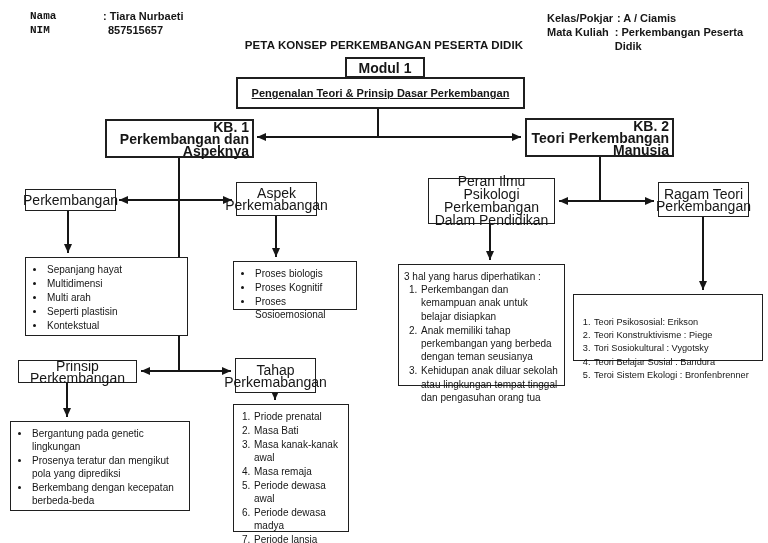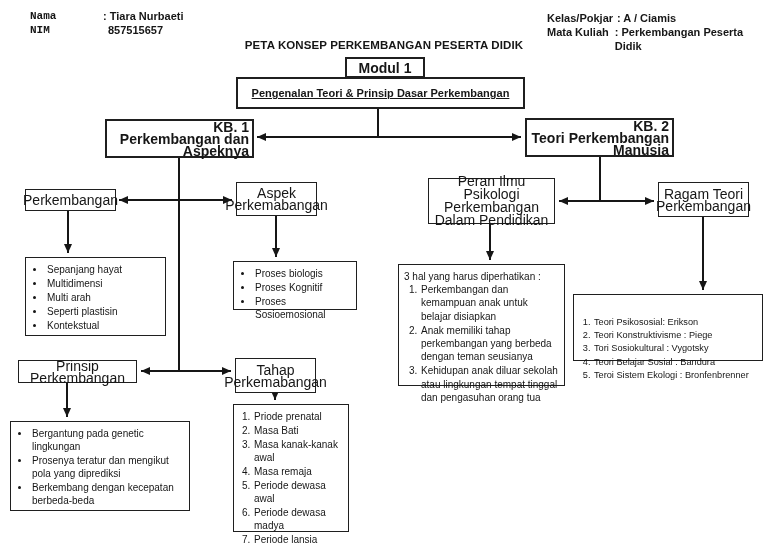--- a/index.html
+++ b/index.html
@@ -40,21 +40,21 @@
   #modul{left:345px;top:57px;width:80px;height:21px;}
   #main{left:236px;top:77px;width:289px;height:32px;font-size:11px;text-decoration:underline;}
   #kb1{left:105px;top:119px;width:149px;height:39px;}
   #kb2{left:525px;top:118px;width:149px;height:39px;}
   #perkembangan{left:25px;top:189px;width:91px;height:22px;}
   #aspek{left:236px;top:182px;width:81px;height:34px;}
   #peran{left:428px;top:178px;width:127px;height:46px;line-height:13px;}
   #ragam{left:658px;top:182px;width:91px;height:35px;}
   #prinsip{left:18px;top:360px;width:119px;height:23px;}
   #tahap{left:235px;top:358px;width:81px;height:35px;}
-  #ciri-box{left:25px;top:257px;width:141px;height:79px;}
+  #ciri-box{left:25px;top:257px;width:163px;height:79px;}
   #proses-box{left:233px;top:261px;width:124px;height:49px;}
   #tiga-box{left:398px;top:264px;width:167px;height:122px;}
   #teori-box{left:573px;top:294px;width:190px;height:67px;}
   #prinsip-box{left:10px;top:421px;width:180px;height:90px;}
   #tahap-box{left:233px;top:404px;width:116px;height:128px;}
 </style>
 </head>
 <body>
 
 <div class="canvas">

